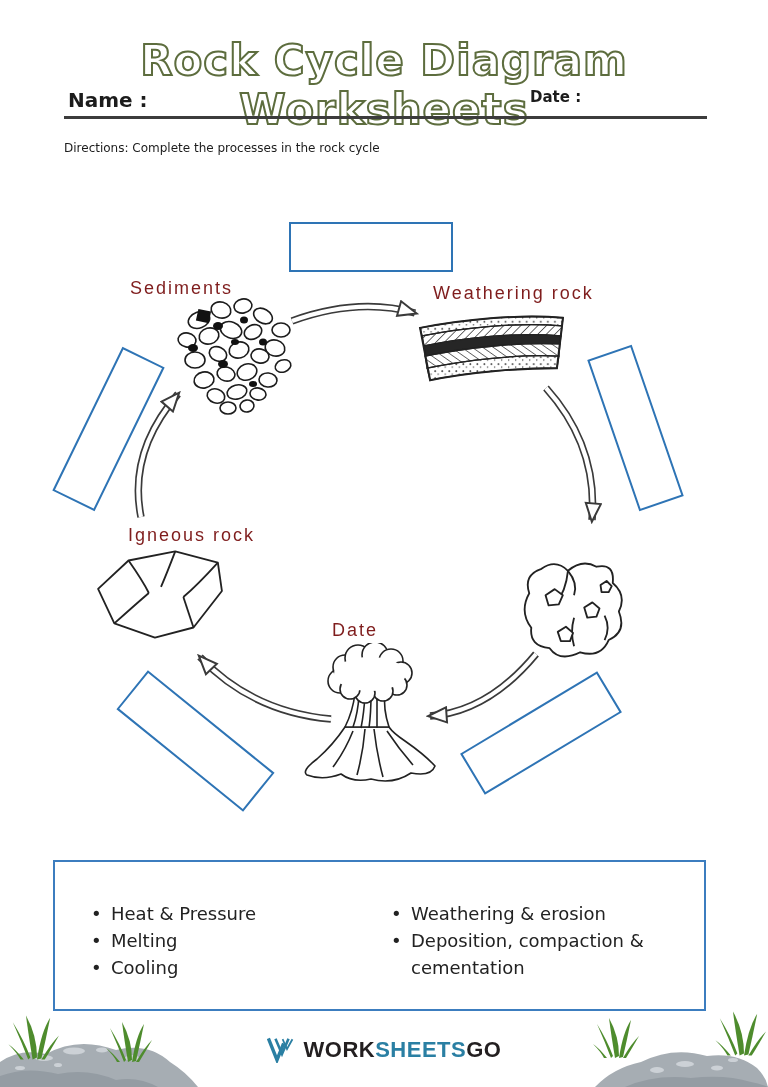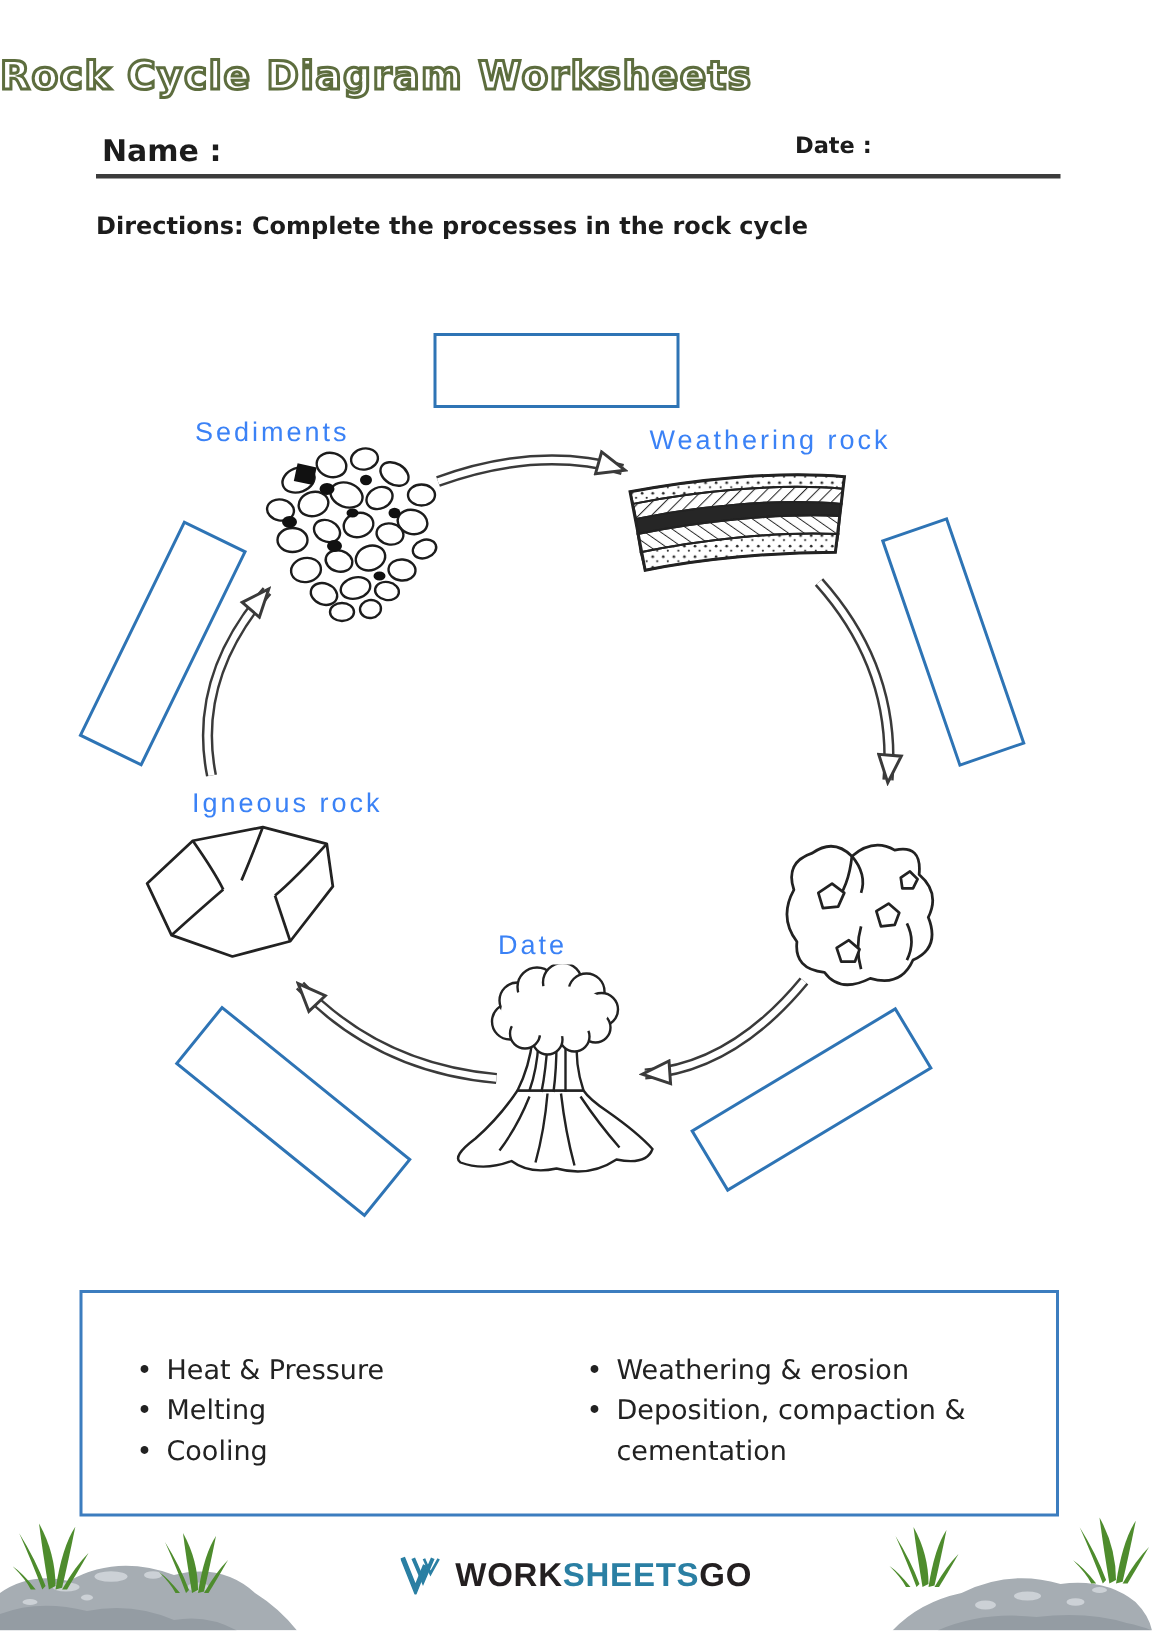--- a/index.html
+++ b/index.html
@@ -3,40 +3,40 @@
 <meta charset="utf-8">
 <style>
   * { margin:0; padding:0; box-sizing:border-box; }
   html,body { background:#fff; }
   .page {
     position:relative; width:768px; height:1087px; margin:0 auto;
     background:#fff; overflow:hidden;
     font-family:"DejaVu Sans", sans-serif; color:#1c1c1c;
   }
   .title {
-    position:absolute; left:0; top:36px; width:768px; 
-    font-size:26px; font-weight:bold; letter-spacing:1px;
+    position:absolute; left:0; top:36px; width:768px; text-align:center;
+    font-size:42px; font-weight:bold; letter-spacing:1px;
     color:#ffffff; -webkit-text-stroke:2px #5d6d3e;
     text-shadow:0 0 1px #5d6d3e;
   }
   .name-label { position:absolute; left:68px; top:88px; font-size:20px; font-weight:bold; }
   .date-label { position:absolute; left:530px; top:88px; font-size:15px; font-weight:bold; }
   .head-rule { position:absolute; left:64px; top:116px; width:643px; height:3px; background:#3c3c3c; }
-  .directions { position:absolute; left:64px; top:141px; font-size:16px; font-weight:bold;text-align:right; }
+  .directions { position:absolute; left:64px; top:141px; font-size:12px; font-weight:normal;text-align:right; }
 
   .abox { position:absolute; border:2px solid #2e74b5; background:transparent; }
   .abox.top   { left:289px; top:222px; width:164px; height:50px; }
   .abox.uleft { left:85px;  top:349px; width:47px;  height:160px; transform:rotate(26deg); }
   .abox.uright{ left:612px; top:348px; width:47px;  height:160px; transform:rotate(-19deg); }
   .abox.lleft { left:114px; top:716px; width:163px; height:50px;  transform:rotate(39deg); }
   .abox.lright{ left:461px; top:709px; width:160px; height:48px;  transform:rotate(-31deg); }
 
   .rock-label {
     position:absolute; font-family:"Liberation Sans", sans-serif;
-    font-size:18px; letter-spacing:2px; color:#3b82f6; white-space:nowrap;
+    font-size:18px; letter-spacing:2px; color:#7f1d1d; white-space:nowrap;
   }
   .lab-sediments   { left:130px; top:278px; }
   .lab-sedimentary { left:433px; top:283px; }
   .lab-igneous     { left:84px;  top:525px;margin-left:44px; }
   .lab-metamorphic { left:486px; top:536px; }
   .lab-magma       { left:332px; top:620px; }
 
   svg.illus, svg.arrows, svg.corner { position:absolute; }
   svg.arrows { left:0; top:0; width:768px; height:1087px; pointer-events:none; }
   svg.corner { overflow:visible; }

